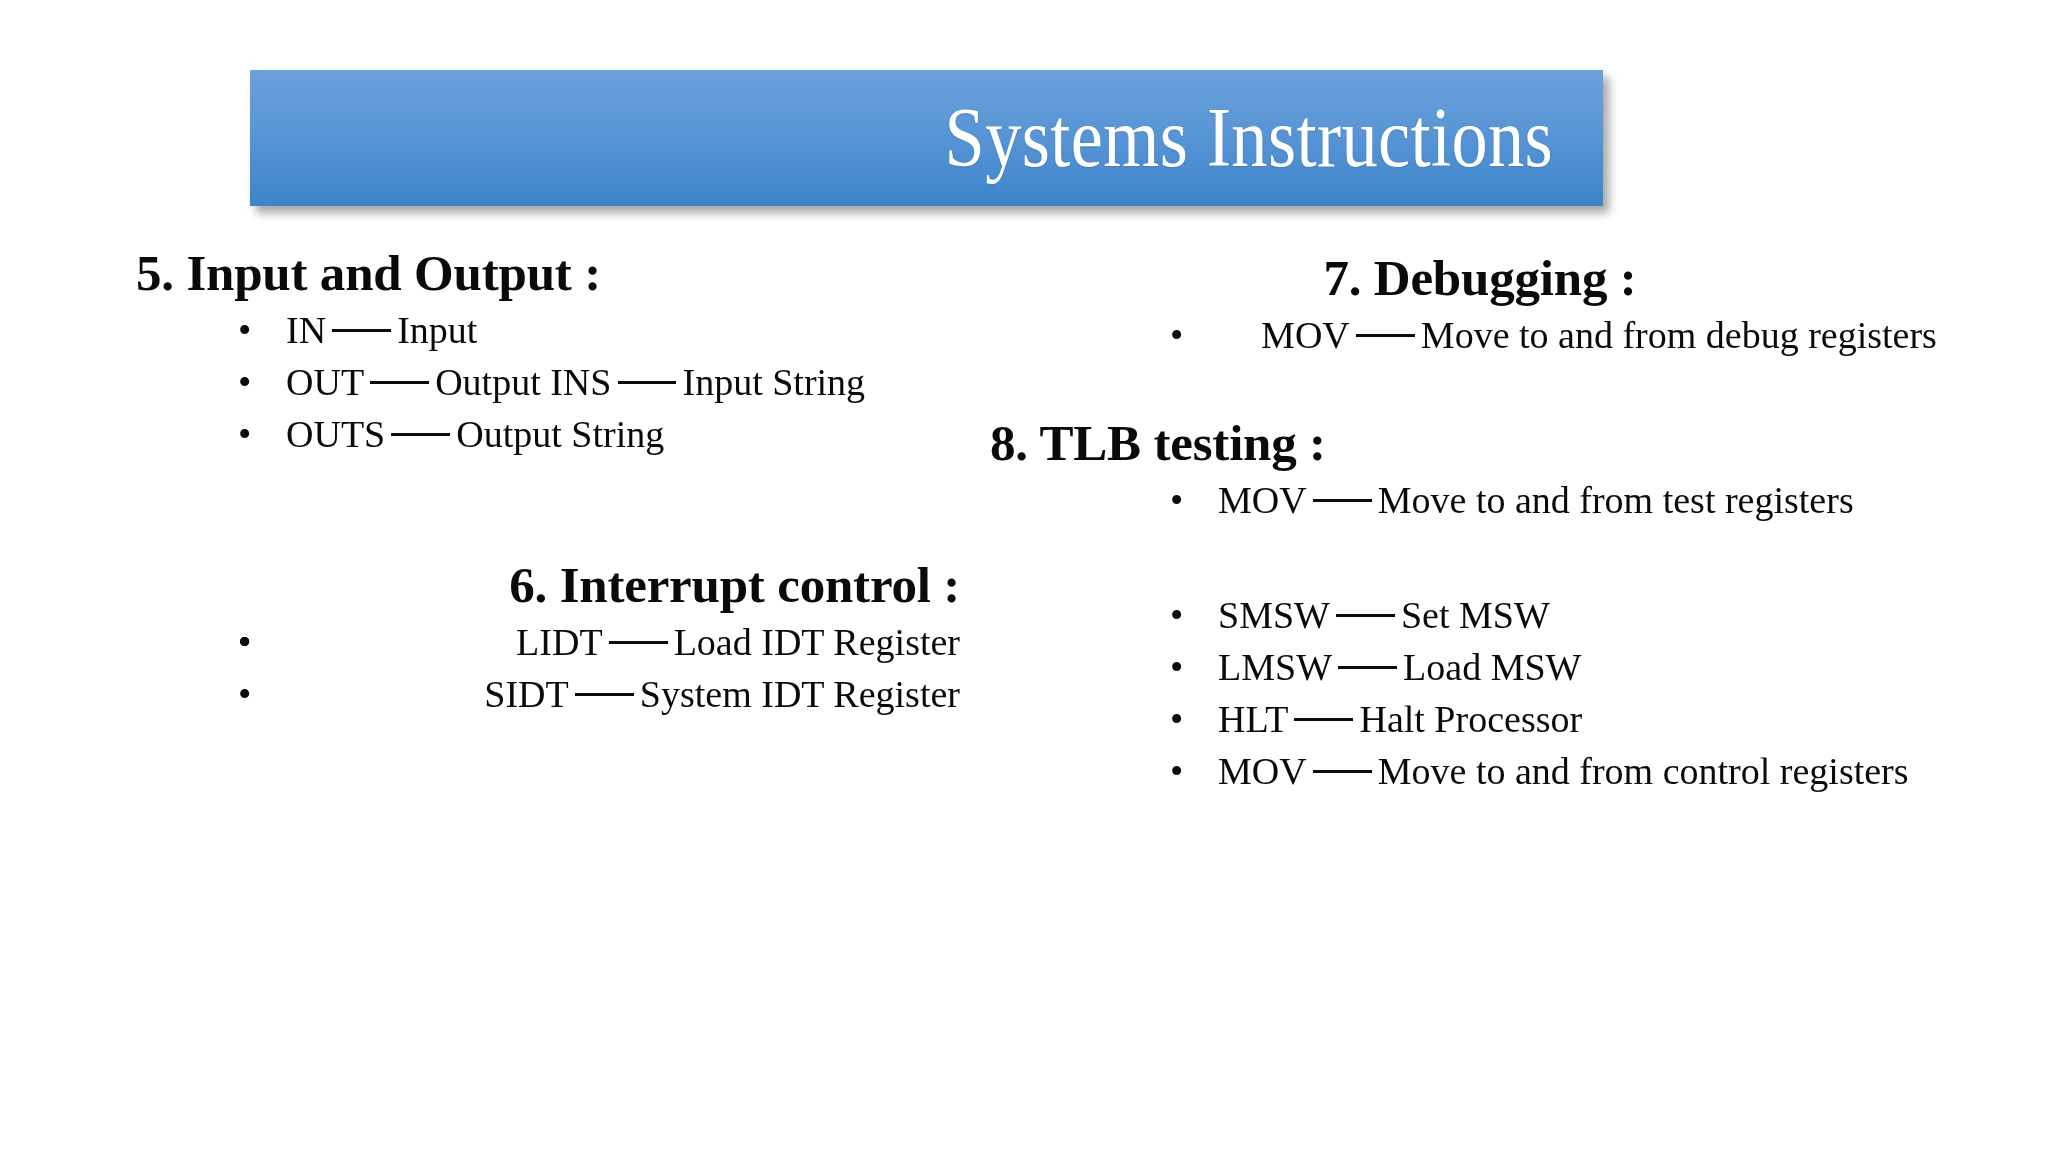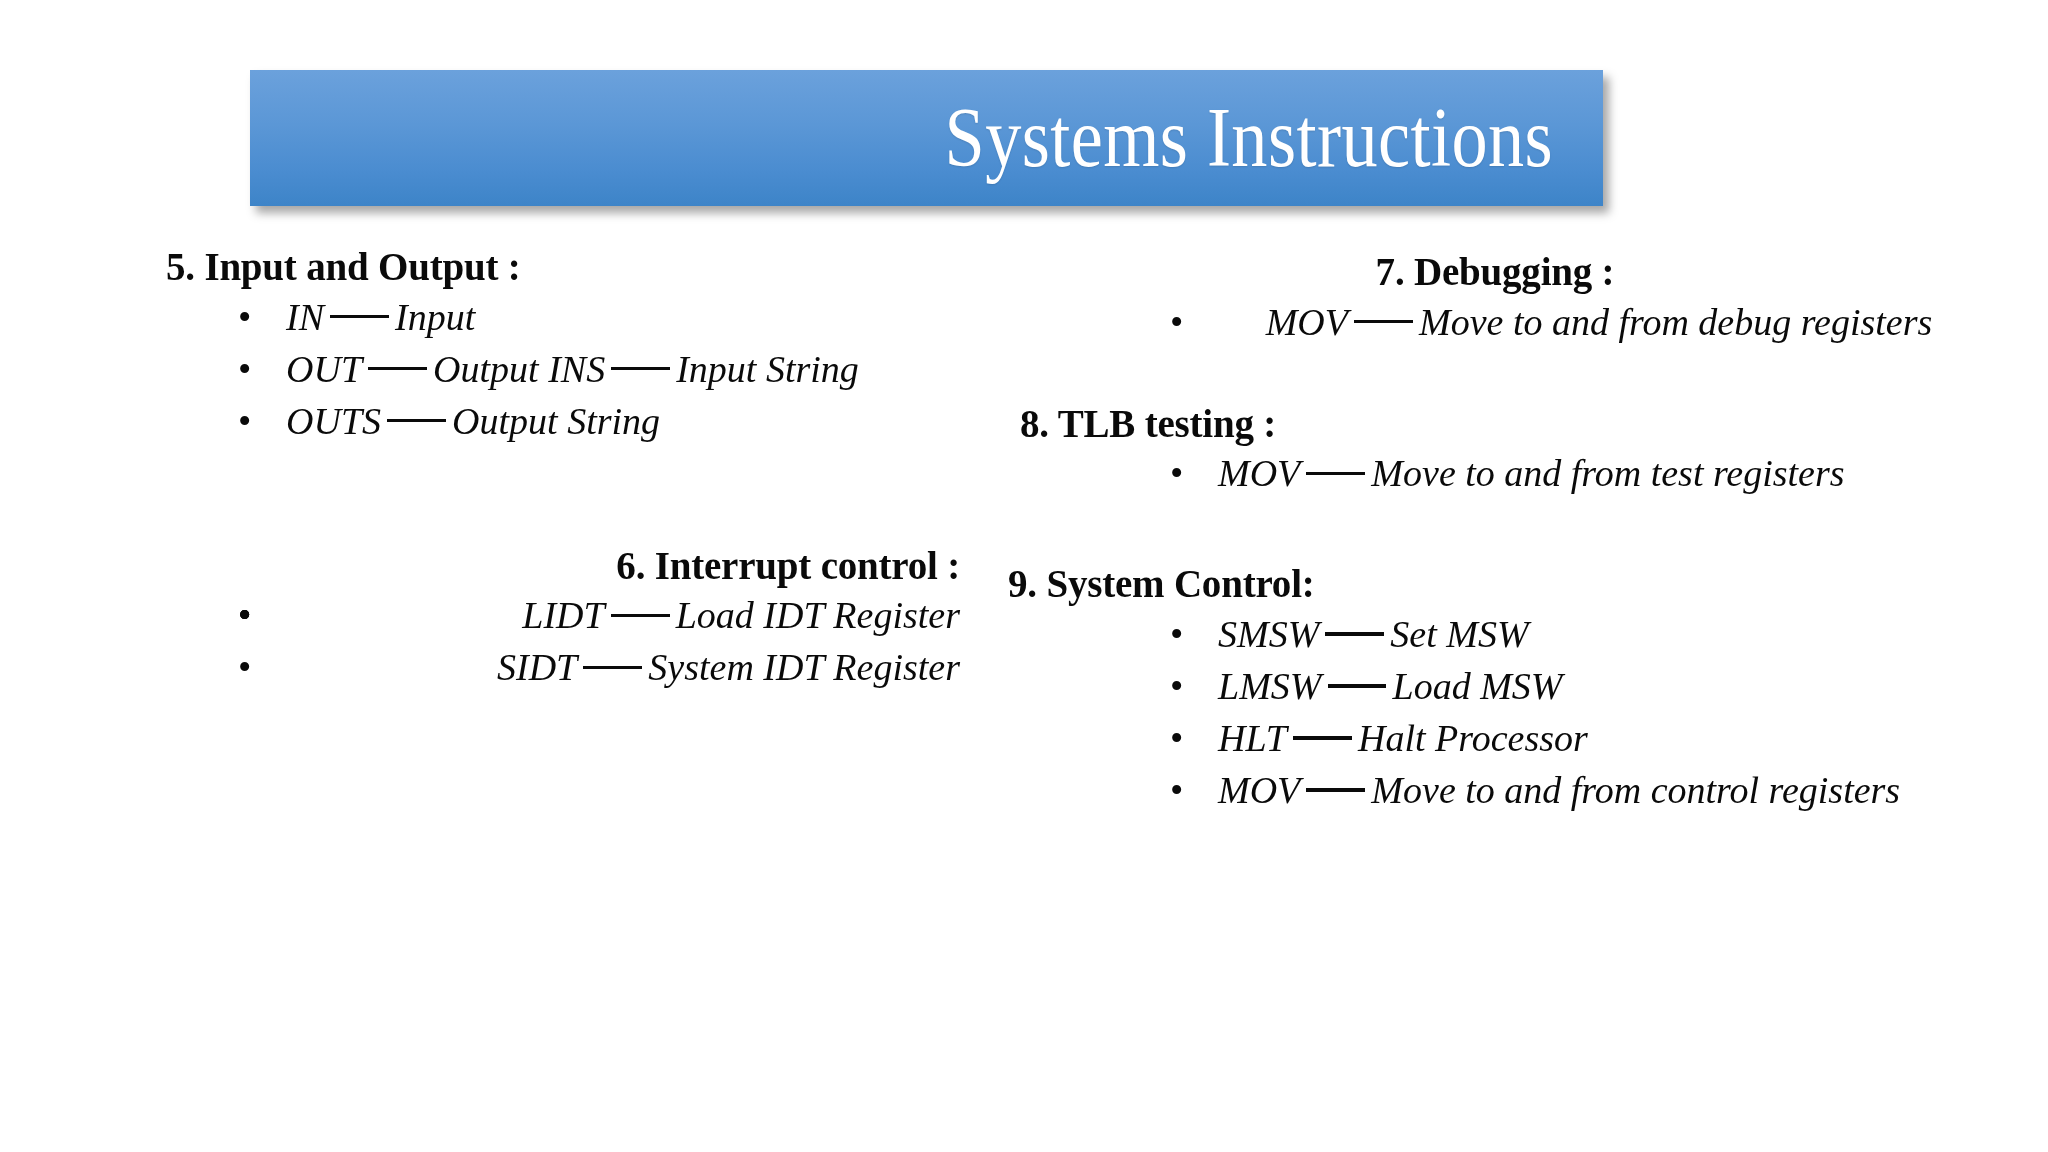--- a/index.html
+++ b/index.html
@@ -54,26 +54,25 @@
     position: absolute;
     top: 0;
   }
   .column-left  { left: 120px;  width: 840px; }
   .column-right { left: 960px;  width: 1020px; }
 
   .section { position: relative; }
 
   .section-heading {
     font-weight: bold;
-    font-size: 39px;
+    font-size: 51px;
     line-height: 1.12;
     color: #0a0a0a;
     letter-spacing: -0.2px;
     white-space: nowrap;
-    margin-left: 30px;
   }
 
   .bullet-list {
     list-style: none;
     margin: 0;
     padding: 0;
   }
   .bullet-item {
     position: relative;
     font-size: 38px;
@@ -82,21 +81,21 @@
     padding-left: 150px;
     margin: 0;
   }
   .bullet-dot {
     position: absolute;
     left: 102px;
     top: 0;
     font-size: 38px;
     line-height: 52px;
   }
-  .bullet-text { display: inline; font-style: italic; }
+  .bullet-text { display: inline; }
   .mnemonic { white-space: nowrap; }
   .dash {
     display: inline-block;
     width: 1.55em;
     height: 0.085em;
     background: #0a0a0a;
     vertical-align: 0.30em;
     margin: 0 0.16em;
   }
 
@@ -147,21 +146,20 @@
           <li class="bullet-item"><span class="bullet-dot">•</span><span class="bullet-text"><span class="mnemonic">MOV</span><span class="dash"></span><span>Move to and from debug registers</span></span></li>
         </ul>
       </div>
       <div class="section sec-8">
         <div class="section-heading">8. TLB testing :</div>
         <ul class="bullet-list">
           <li class="bullet-item"><span class="bullet-dot">•</span><span class="bullet-text"><span class="mnemonic">MOV</span><span class="dash"></span><span>Move to and from test registers</span></span></li>
         </ul>
       </div>
       <div class="section sec-9">
-        <div class="section-heading">9. System Control:</div>
         <ul class="bullet-list">
           <li class="bullet-item"><span class="bullet-dot">•</span><span class="bullet-text"><span class="mnemonic">SMSW</span><span class="dash"></span><span>Set MSW</span></span></li>
           <li class="bullet-item"><span class="bullet-dot">•</span><span class="bullet-text"><span class="mnemonic">LMSW</span><span class="dash"></span><span>Load MSW</span></span></li>
           <li class="bullet-item"><span class="bullet-dot">•</span><span class="bullet-text"><span class="mnemonic">HLT</span><span class="dash"></span><span>Halt Processor</span></span></li>
           <li class="bullet-item"><span class="bullet-dot">•</span><span class="bullet-text"><span class="mnemonic">MOV</span><span class="dash"></span><span>Move to and from control registers</span></span></li>
         </ul>
       </div>
     </div>
 </div>
 

